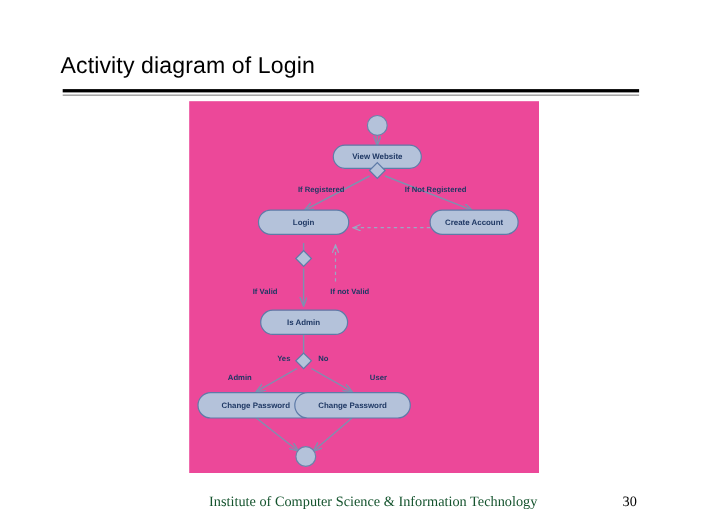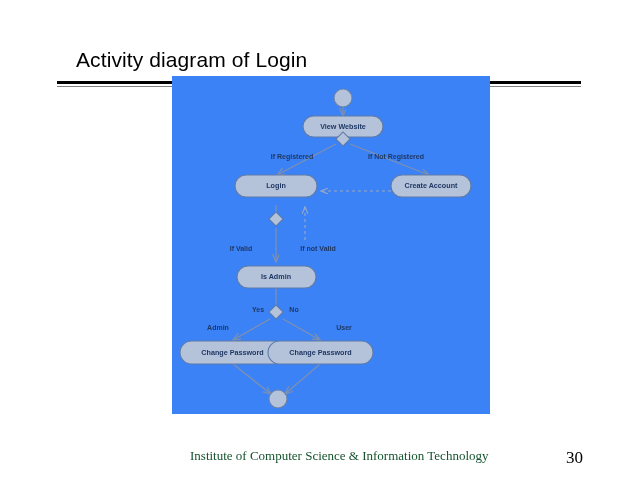--- a/index.html
+++ b/index.html
@@ -11,21 +11,21 @@
     width: 638px;
     height: 478px;
     position: relative;
     overflow: hidden;
     font-family: "Liberation Sans", sans-serif;
   }
 
   
   #slide-title {
     position: absolute;
-    left: 76px;
+    left: 55px;
     top: 48px;
     font-size: 21px;
     color: #000000;
     font-family: "Liberation Sans", sans-serif;
     letter-spacing: 0.1px;
     white-space: nowrap;
   }
 
   
   #title-rule-thick {
@@ -42,24 +42,24 @@
     top: 86px;
     width: 524px;
     height: 1px;
     background: #808080;
   }
 
   
   #diagram-panel {
     position: absolute;
     left: 172px;
-    top: 76px;
+    top: 92px;
     width: 318px;
     height: 338px;
-    background: #3b82f6;
+    background: #ec4899;
   }
   #diagram-svg {
     display: block;
     width: 318px;
     height: 338px;
   }
 
   
   #footer-text {
     position: absolute;
@@ -68,21 +68,21 @@
     font-family: "Liberation Serif", serif;
     font-size: 13px;
     color: #14532d;
     white-space: nowrap;
   }
   #footer-page {
     position: absolute;
     left: 566px;
     top: 448px;
     font-family: "Liberation Serif", serif;
-    font-size: 17px;
+    font-size: 13px;
     color: #000000;
   }
 
   
   .node-shape {
     fill: #b4c2da;
     stroke: #5e7ba8;
     stroke-width: 1.1;
   }
   .node-label {

